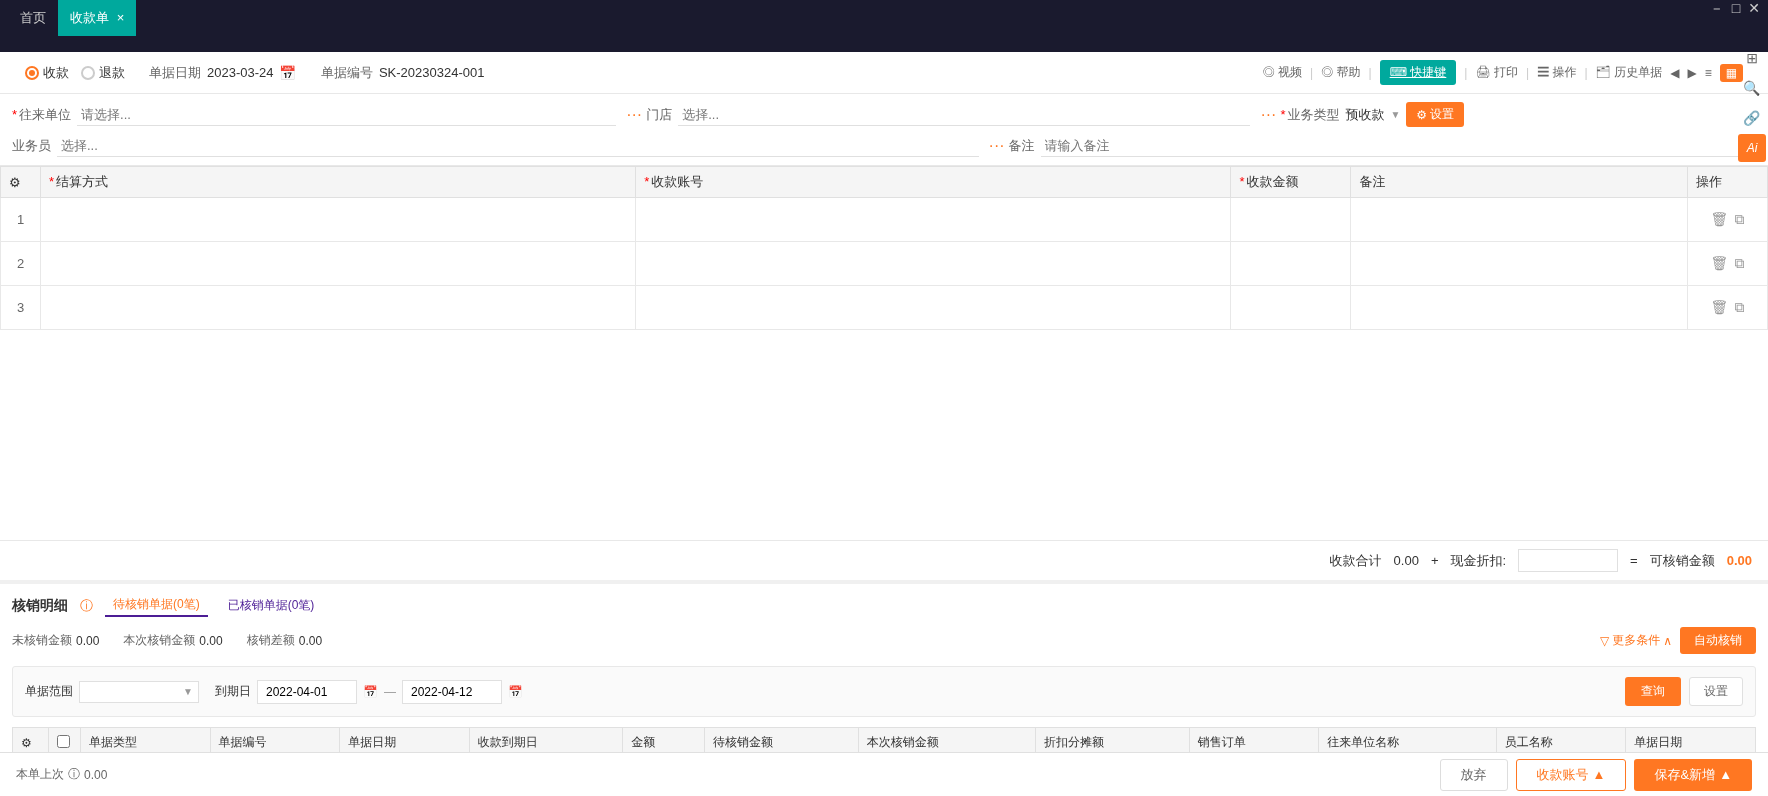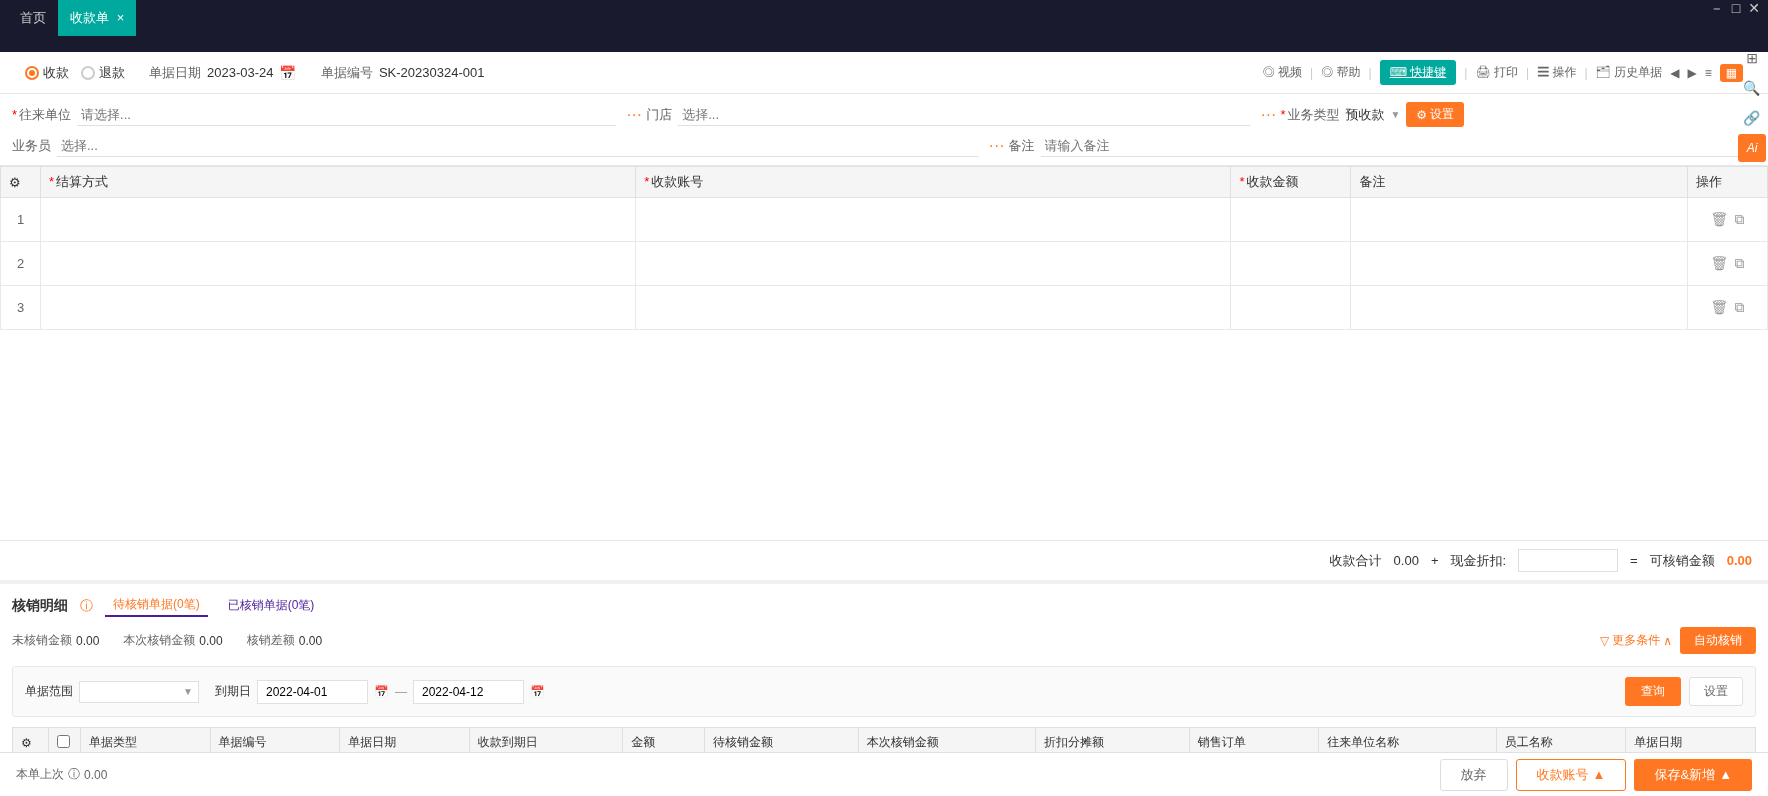--- a/index.html
+++ b/index.html
@@ -249,21 +249,21 @@
       background: #fff;
       appearance: none;
       min-width: 120px;
       color: #333;
     }
     .search-input {
       border: 1px solid #e0e0e0;
       padding: 4px 8px;
       font-size: 12px;
       outline: none;
-      width: 111px;
+      width: 100px;
     }
     .date-sep { color: #999; }
     .cal-icon { color: #ff7722; cursor: pointer; }
     .search-right { margin-left: auto; display: flex; gap: 8px; }
     .query-btn {
       background: #ff7722;
       color: #fff;
       border: none;
       border-radius: 3px;
       padding: 5px 16px;

